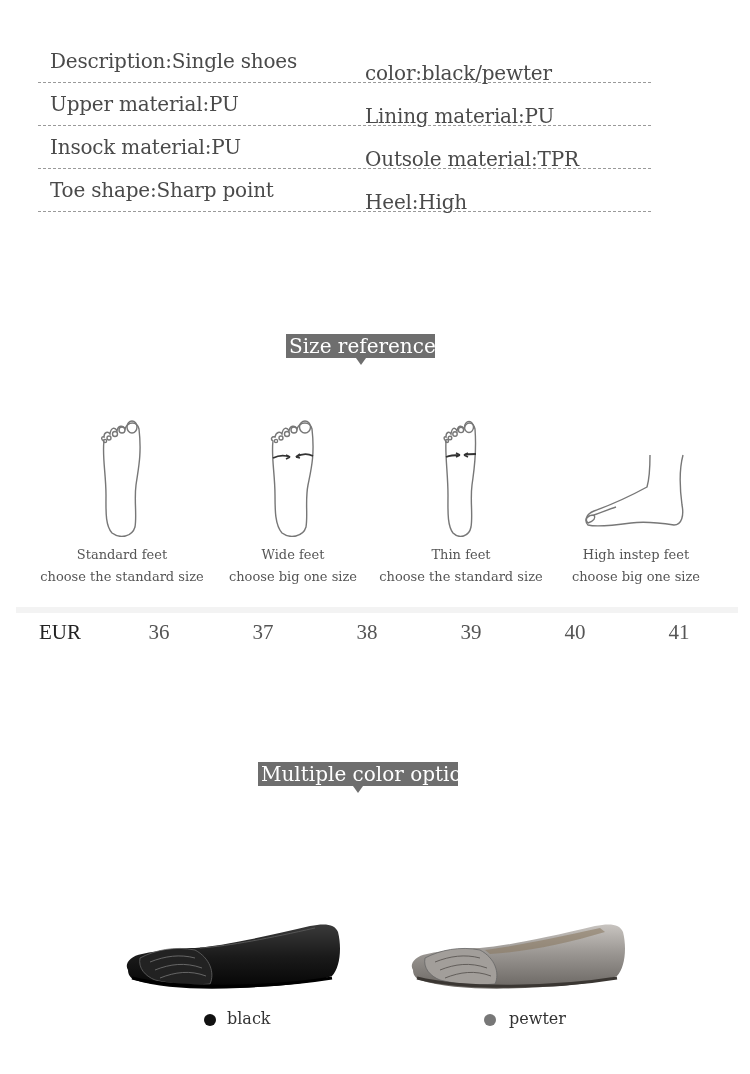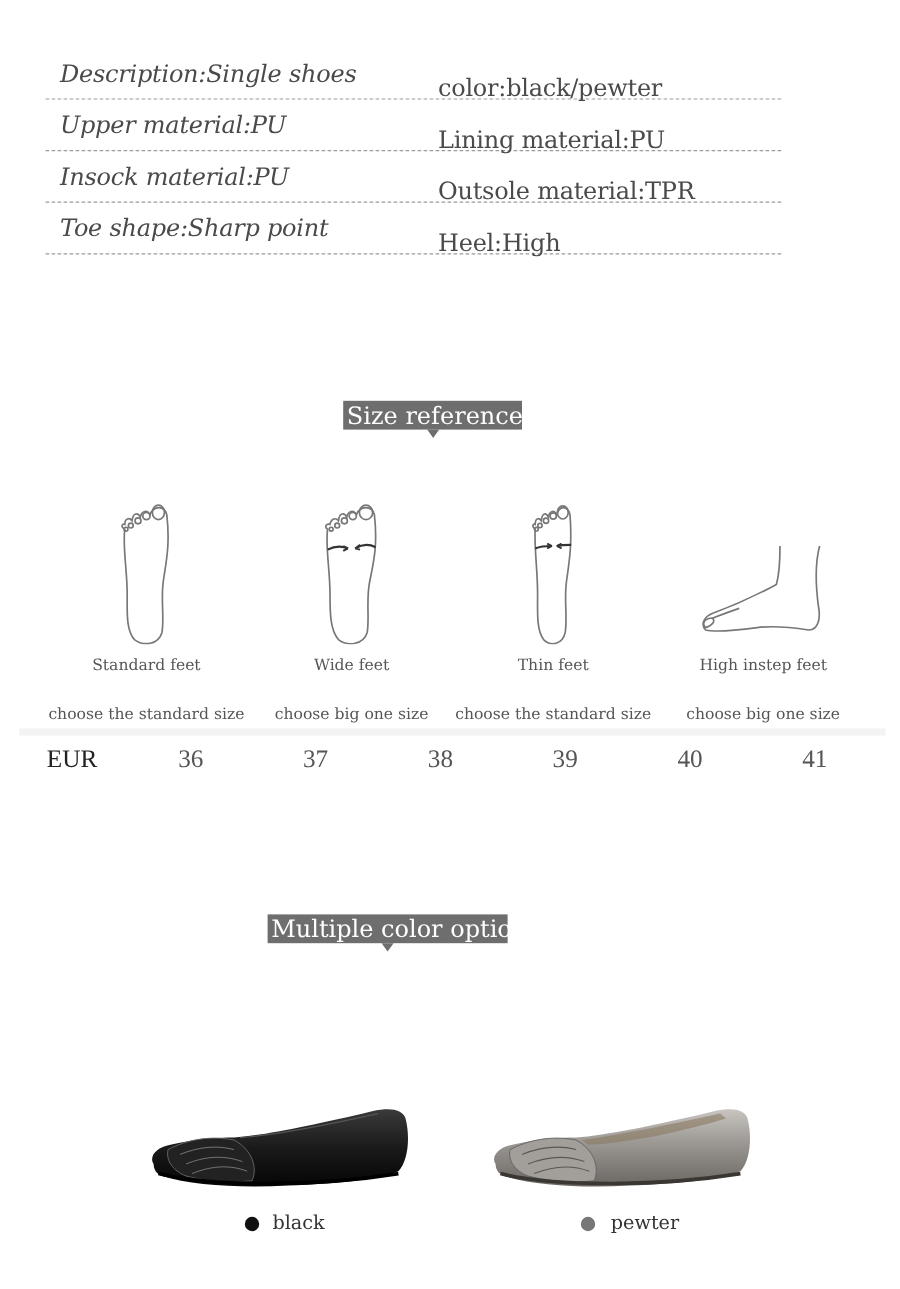--- a/index.html
+++ b/index.html
@@ -4,36 +4,36 @@
   <style>
     * { margin: 0; padding: 0; box-sizing: border-box; }
     html, body { width: 750px; height: 1074px; background: #ffffff; overflow: hidden; }
     body { position: relative; font-family: "DejaVu Serif", "Liberation Serif", serif; color: #4a4a4a; }
 
     
     .spec { position: absolute; left: 38px; top: 40px; width: 613px; }
     .spec-row { position: relative; height: 43px; border-bottom: 1px dashed #9a9a9a; }
     .spec-row.last { margin-left: 9px; }
     .spec-cell { position: absolute; top: 9px; font-size: 20px; letter-spacing: -0.2px; white-space: nowrap; color: #4a4a4a; }
-    .spec-cell.left { left: 12px; font-style: italic; }
+    .spec-cell.left { left: 12px; }
     .spec-cell.right { left: 327px; margin-top: 12px; }
     .spec-row.last .spec-cell.left { left: 3px; }
 
     
     .banner { position: absolute; background: #6e6e6e; color: #ffffff; font-size: 20px; line-height: 24px; padding: 0 3px; white-space: nowrap; }
     .banner::after { content: ""; position: absolute; left: 50%; bottom: -7px; margin-left: -5px; border-left: 5px solid transparent; border-right: 5px solid transparent; border-top: 7px solid #6e6e6e; }
     .banner-size { left: 286px; top: 334px; width: 149px; text-align: center; }
-    .banner-color { left: 223px; top: 762px; width: 200px; text-align: center; }
+    .banner-color { left: 258px; top: 762px; width: 200px; text-align: center; }
 
     
     .feet { position: absolute; left: 0; top: 415px; width: 737px; height: 180px; }
     .foot { position: absolute; top: 0; width: 200px; text-align: center; }
     .foot svg { display: block; margin: 0 auto; }
     .foot-title { font-size: 13px; color: #555; margin-top: 10px; white-space: nowrap; }
-    .foot-desc { font-size: 13px; color: #555; margin-top: 26px; white-space: nowrap; }
+    .foot-desc { font-size: 13px; color: #555; margin-top: 7px; white-space: nowrap; }
 
     
     .size-bar { position: absolute; left: 16px; top: 607px; width: 722px; height: 6px; background: #f3f3f3; }
     .size-row { position: absolute; left: 0; top: 620px; width: 629px; height: 30px; font-family: "Liberation Serif", serif; font-size: 21px; color: #555; }
     .size-label { position: absolute; left: 39px; top: 0; color: #222; }
     .size-val { position: absolute; top: 0; transform: translateX(-50%); }
 
     
     .shoe { position: absolute; }
     .shoe-label { position: absolute; font-size: 16px; color: #333; white-space: nowrap; }

